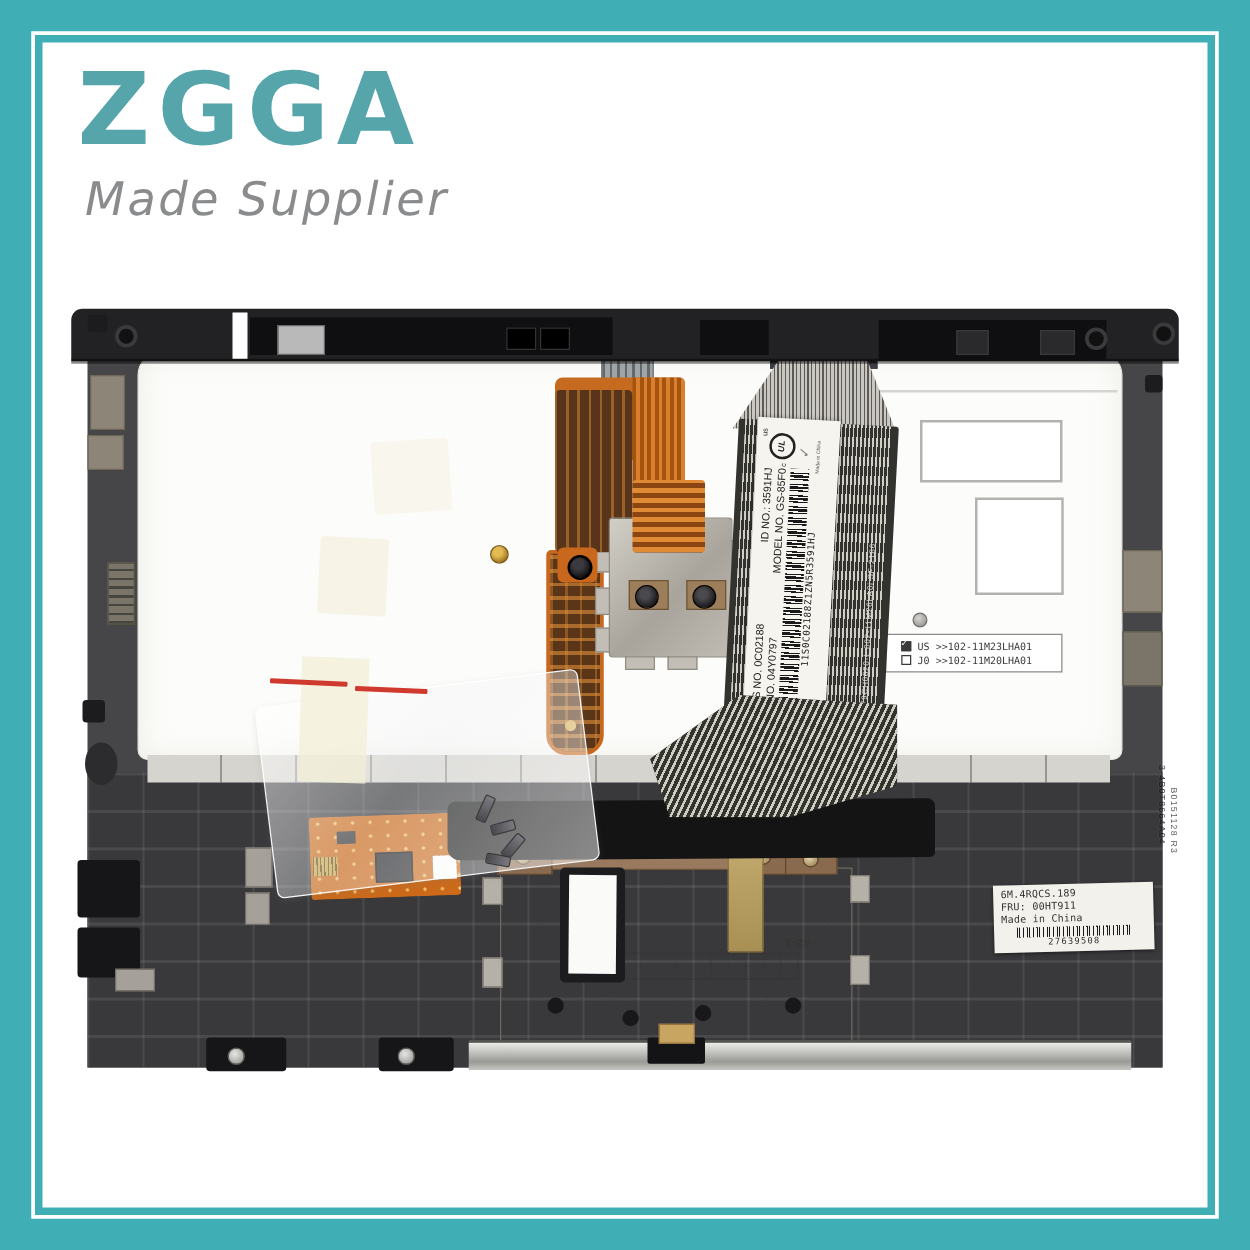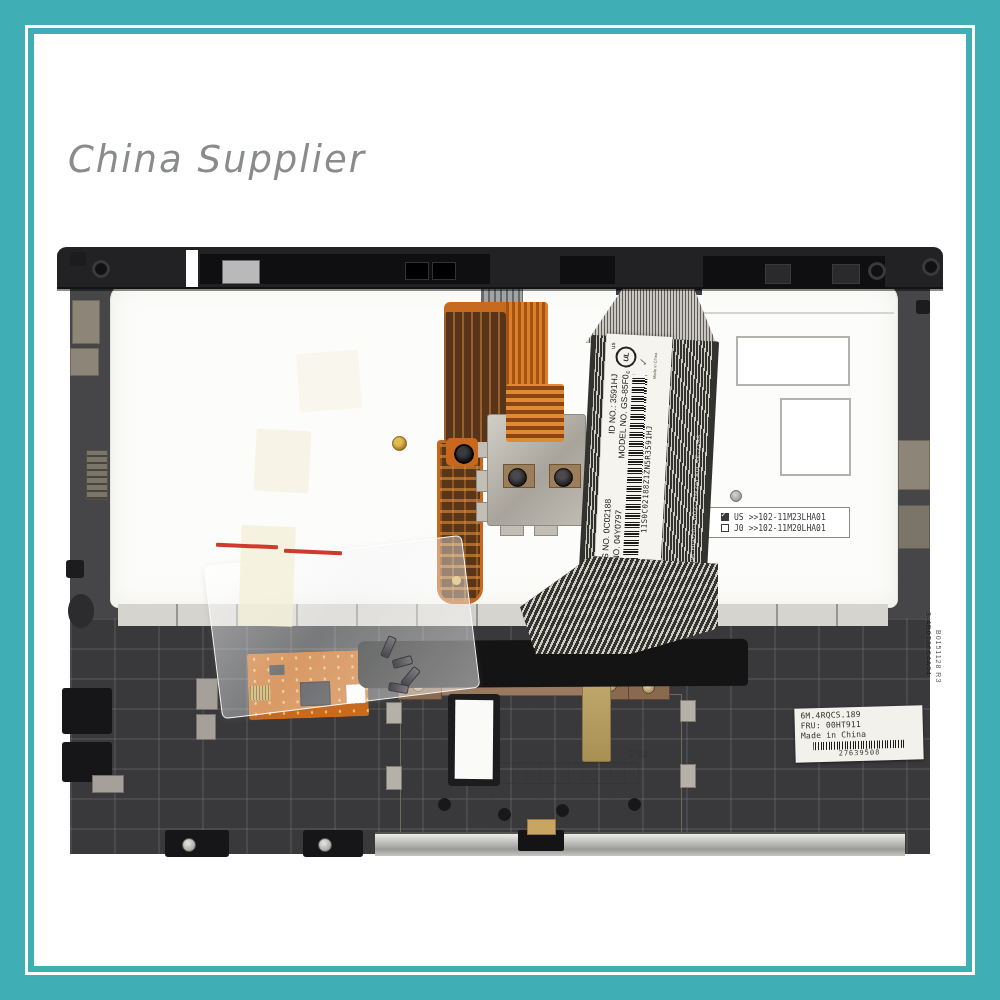--- a/index.html
+++ b/index.html
@@ -206,21 +206,22 @@
 </style>
 </head>
 <body>
 
 <div id="scene">
 
   <div class="abs frame-border"></div>
   <div class="abs frame-pinstripe"></div>
   <div class="abs content-area"></div>
 
-  <div class="abs logo-tagline">China Supplier</div>
+  <div class="abs logo-zgga">ZGGA</div>
+  <div class="abs logo-tagline">Made Supplier</div>
 
   <div class="abs palmrest-body"></div>
   <div class="abs palmrest-inner"></div>
   <div class="abs waffle"></div>
 
   <div class="abs bl-cut" style="left:62px;top:688px;width:50px;height:46px;"></div>
   <div class="abs bl-cut" style="left:62px;top:742px;width:50px;height:40px;"></div>
   <div class="abs bl-pad" style="left:196px;top:678px;width:20px;height:30px;"></div>
   <div class="abs bl-pad" style="left:196px;top:714px;width:18px;height:24px;"></div>
   <div class="abs bl-pad" style="left:92px;top:775px;width:30px;height:16px;"></div>

